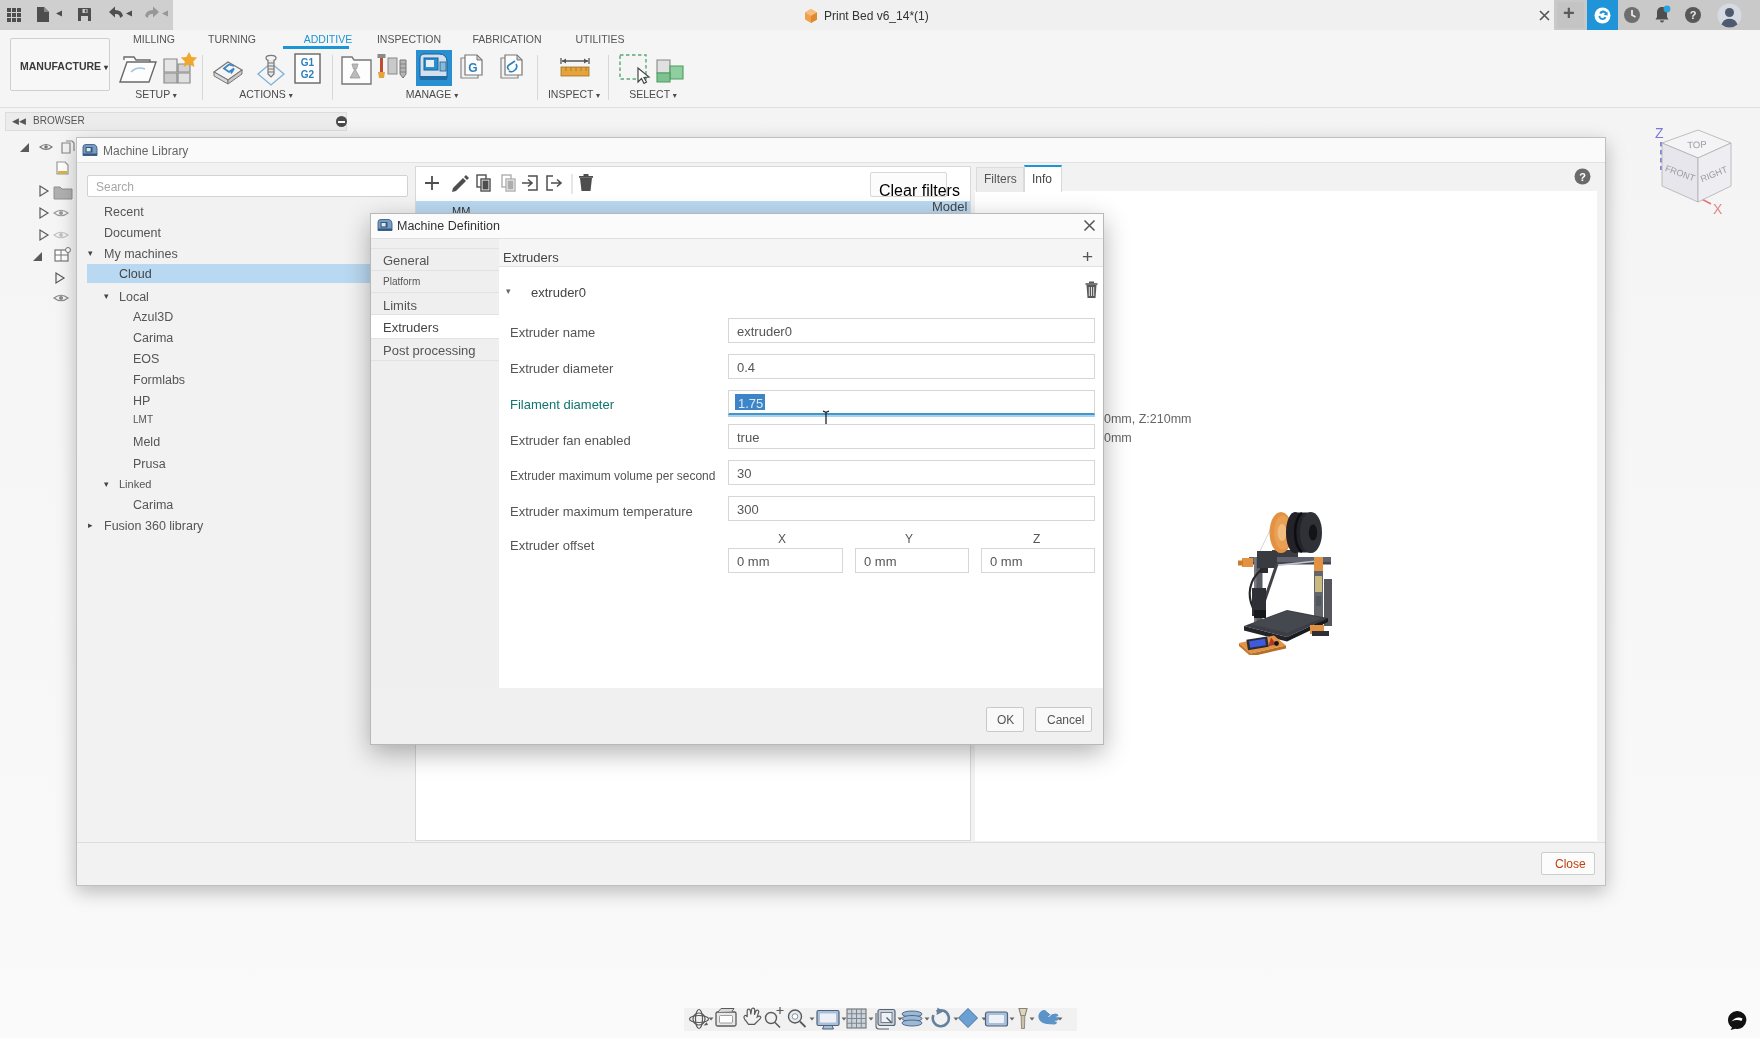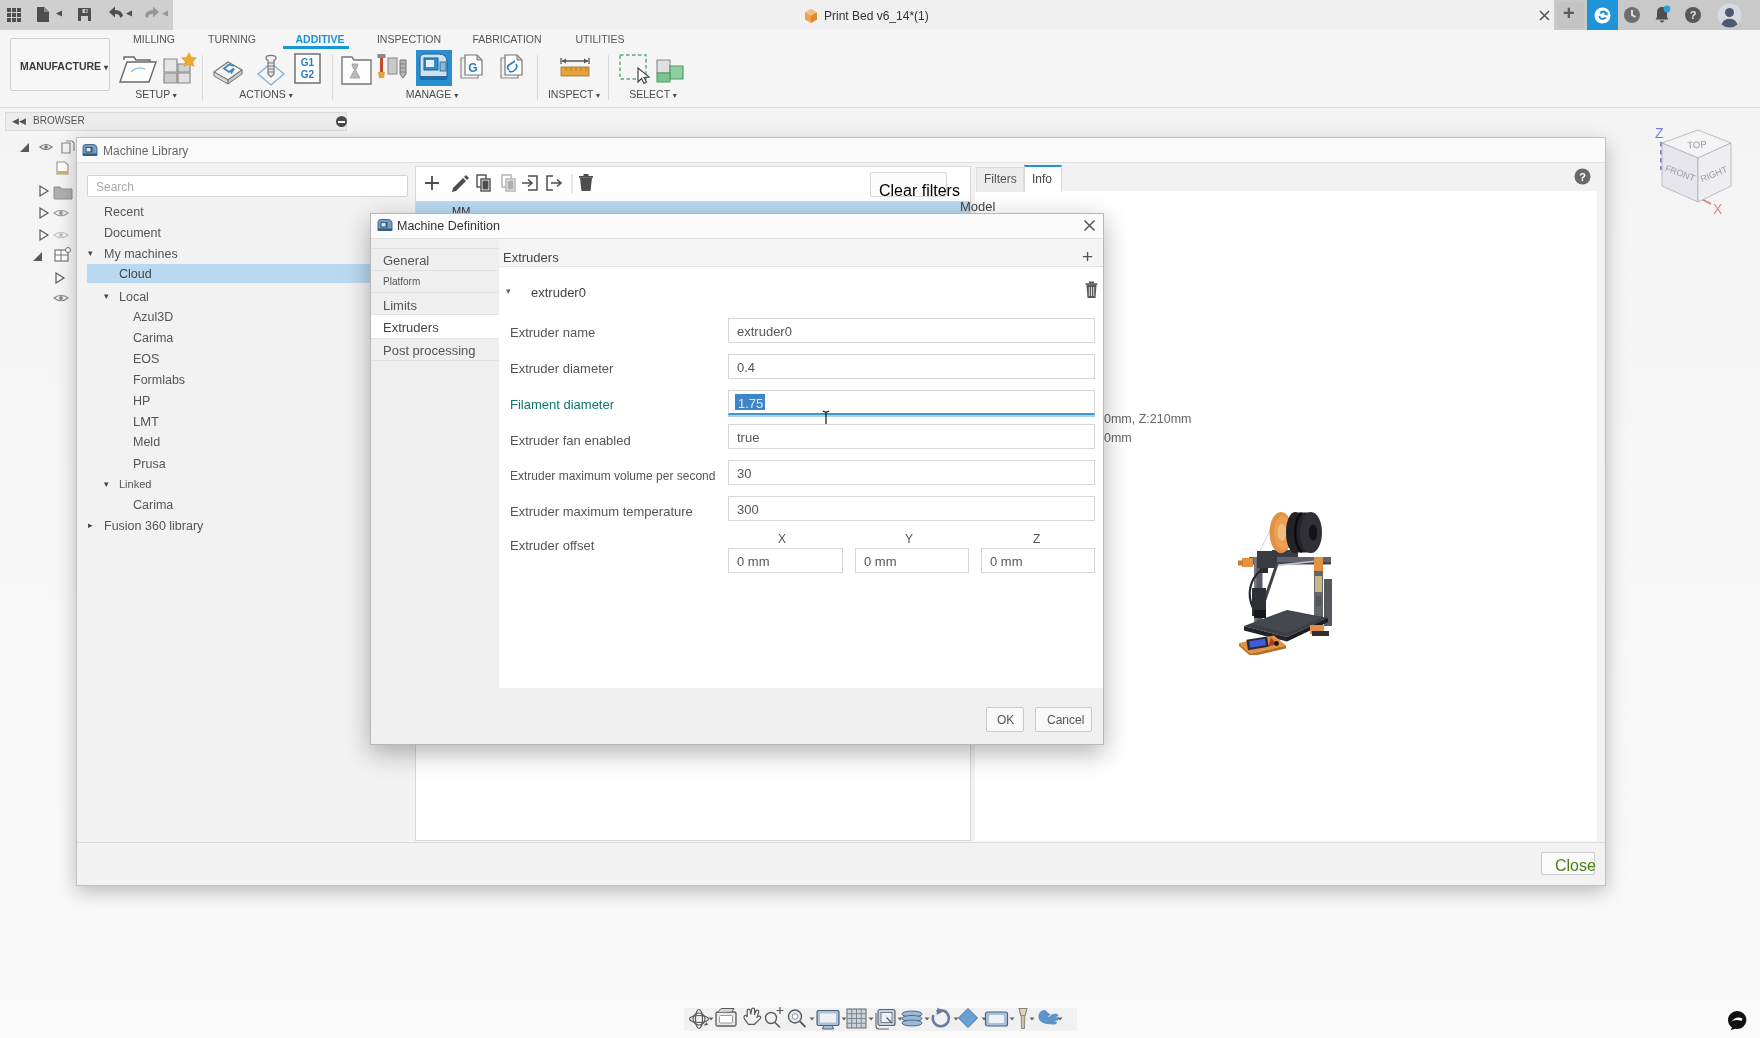--- a/index.html
+++ b/index.html
@@ -76,21 +76,21 @@
   <circle cx="12.5" cy="9.5" r="4.5" fill="#4e5a6e"></circle>
   <path d="M4.5 21.5 a8.5 8.5 0 0 1 16 0 a12 12 0 0 1 -16 0 z" fill="#4e5a6e"></path>
 </svg>
 
 <div class="abs" style="left:0;top:30px;width:1760px;height:78px;background:#f5f5f5;border-bottom:1px solid #e0e0e0"></div>
 <div class="abs" style="left:10px;top:38px;width:100px;height:53px;background:#f7f7f7;border:1px solid #cfcfcf;border-radius:2px"></div>
 <div class="txt" style="left:20px;top:60px;font-size:10.5px;font-weight:bold;color:#3a3a3a">MANUFACTURE <span style="font-size:8px">▾</span></div>
 
 <div class="txt" style="left:154px;top:33px;font-size:10.5px;color:#555;transform:translateX(-50%)">MILLING</div>
 <div class="txt" style="left:232px;top:33px;font-size:10.5px;color:#555;transform:translateX(-50%)">TURNING</div>
-<div class="txt" style="left:320px;top:33px;font-size:10.5px;color:#1b95d4;font-weight:bold;transform:translateX(-50%)">ADDITIVE</div>
+<div class="txt" style="left:328px;top:33px;font-size:10.5px;color:#1b95d4;font-weight:normal;transform:translateX(-50%)">ADDITIVE</div>
 <div class="abs" style="left:283px;top:46px;width:66px;height:3px;background:#1b95d4"></div>
 <div class="txt" style="left:409px;top:33px;font-size:10.5px;color:#555;transform:translateX(-50%)">INSPECTION</div>
 <div class="txt" style="left:507px;top:33px;font-size:10.5px;color:#555;transform:translateX(-50%)">FABRICATION</div>
 <div class="txt" style="left:600px;top:33px;font-size:10.5px;color:#555;transform:translateX(-50%)">UTILITIES</div>
 
 <div class="txt" style="left:156px;top:88px;font-size:10.5px;color:#4a4a4a;transform:translateX(-50%)">SETUP <span style="font-size:8px">▾</span></div>
 <div class="txt" style="left:266px;top:88px;font-size:10.5px;color:#4a4a4a;transform:translateX(-50%)">ACTIONS <span style="font-size:8px">▾</span></div>
 <div class="txt" style="left:432px;top:88px;font-size:10.5px;color:#4a4a4a;transform:translateX(-50%)">MANAGE <span style="font-size:8px">▾</span></div>
 <div class="txt" style="left:574px;top:88px;font-size:10.5px;color:#4a4a4a;transform:translateX(-50%)">INSPECT <span style="font-size:8px">▾</span></div>
 <div class="txt" style="left:653px;top:88px;font-size:10.5px;color:#4a4a4a;transform:translateX(-50%)">SELECT <span style="font-size:8px">▾</span></div>
@@ -360,21 +360,21 @@
 <div class="txt" style="left:88px;top:248px;font-size:9px;color:#444">▾</div>
 <div class="txt" style="left:104px;top:247px;font-size:12.5px;color:#555">My machines</div>
 <div class="txt" style="left:119px;top:267px;font-size:12.5px;color:#444">Cloud</div>
 <div class="txt" style="left:104px;top:291px;font-size:9px;color:#444">▾</div>
 <div class="txt" style="left:119px;top:290px;font-size:12.5px;color:#555">Local</div>
 <div class="txt" style="left:133px;top:310px;font-size:12.5px;color:#555">Azul3D</div>
 <div class="txt" style="left:133px;top:331px;font-size:12.5px;color:#555">Carima</div>
 <div class="txt" style="left:133px;top:352px;font-size:12.5px;color:#555">EOS</div>
 <div class="txt" style="left:133px;top:373px;font-size:12.5px;color:#555">Formlabs</div>
 <div class="txt" style="left:133px;top:394px;font-size:12.5px;color:#555">HP</div>
-<div class="txt" style="left:133px;top:414px;font-size:13px;color:#555">LMT</div>
+<div class="txt" style="left:133px;top:414px;font-size:10px;color:#555">LMT</div>
 <div class="txt" style="left:133px;top:435px;font-size:12.5px;color:#555">Meld</div>
 <div class="txt" style="left:133px;top:457px;font-size:12.5px;color:#555">Prusa</div>
 <div class="txt" style="left:104px;top:479px;font-size:9px;color:#444">▾</div>
 <div class="txt" style="left:119px;top:478px;font-size:11px;color:#555">Linked</div>
 <div class="txt" style="left:133px;top:498px;font-size:12.5px;color:#555">Carima</div>
 <div class="txt" style="left:88px;top:520px;font-size:9px;color:#444">▸</div>
 <div class="txt" style="left:104px;top:519px;font-size:12.5px;color:#555">Fusion 360 library</div>
 
 <div class="abs" style="left:415px;top:166px;width:556px;height:675px;background:#fff;border:1px solid #d9d9d9"></div>
 <svg class="abs" style="left:420px;top:172px" width="180" height="24" viewBox="0 0 180 24">
@@ -416,21 +416,21 @@
 <div class="abs" style="left:416px;top:201px;width:554px;height:13px;background:#b9d9f2;overflow:hidden">
     <div style="position:absolute;left:36px;top:4px;font-size:11px;font-weight:normal;color:#333">MM</div>
   </div>
 
 <div class="abs" style="left:975px;top:191px;width:622px;height:650px;background:#fff"></div>
 
 <div class="abs" style="left:976px;top:167px;width:48px;height:25px;background:#ececec;border:1px solid #dcdcdc;border-bottom:none"></div>
 <div class="txt" style="left:984px;top:172px;font-size:12px;color:#555">Filters</div>
 <div class="abs" style="left:1024px;top:165px;width:38px;height:27px;background:#fff;border:1px solid #d9d9d9;border-bottom:none;border-top:2px solid #1b95d4"></div>
 <div class="txt" style="left:1032px;top:172px;font-size:12px;color:#444">Info</div>
-<div class="txt" style="left:960px;top:199px;font-size:13px;color:#444">Model</div>
+<div class="txt" style="left:932px;top:199px;font-size:13px;color:#444">Model</div>
 <div class="txt" style="left:1104px;top:412px;font-size:12.5px;color:#666">0mm, Z:210mm</div>
 <div class="txt" style="left:1104px;top:431px;font-size:12.5px;color:#666">0mm</div>
 <svg class="abs" style="left:1574px;top:168px" width="17" height="17" viewBox="0 0 17 17">
   <circle cx="8.5" cy="8.5" r="8" fill="#6a6a6a"></circle>
   <text x="8.5" y="12.5" text-anchor="middle" font-size="11" font-weight="bold" fill="#fff" font-family="Liberation Sans">?</text>
 </svg>
 <svg class="abs" style="left:1225px;top:500px;filter:blur(0.45px) saturate(0.92)" width="135" height="155" viewBox="0 0 135 155">
   <path d="M52 16 L33 55" stroke="#c8c8c8" stroke-width="0.8"></path>
   <rect x="47" y="50" width="26" height="7" fill="#3c3e44"></rect>
   <ellipse cx="56" cy="32.5" rx="11.5" ry="20.5" fill="#e8913a"></ellipse>
@@ -483,21 +483,21 @@
   <g transform="rotate(-9 33 143)">
     <rect x="22" y="138" width="21" height="10.5" fill="#2a2c34"></rect>
     <rect x="24.5" y="140" width="16" height="6.5" fill="#3d5ae8"></rect>
   </g>
   <path d="M46 137.5 l5.5 7 l-8 1.8 z" fill="#b33a28"></path>
   <circle cx="51.5" cy="143.5" r="2.4" fill="#17171a"></circle>
 </svg>
 
 <div class="abs" style="left:77px;top:842px;width:1528px;height:43px;background:#f2f2f2;border-top:1px solid #ddd"></div>
 <div class="abs" style="left:1541px;top:852px;width:54px;height:23px;background:#fcfcfc;border:1px solid #cccccc;border-radius:2px"></div>
-<div class="txt" style="left:1555px;top:857px;font-size:16px;color:#4d7c0f">Close</div>
+<div class="txt" style="left:1555px;top:857px;font-size:12px;color:#c2410c">Close</div>
 
 <div class="abs" style="left:370px;top:213px;width:734px;height:532px;background:#fff;border:1px solid #b8b8b8;box-shadow:0 8px 24px rgba(0,0,0,0.3)"></div>
 
 <div class="abs" style="left:371px;top:214px;width:732px;height:25px;background:#fbfbfb;border-bottom:1px solid #e0e0e0"></div>
 <svg class="abs" style="left:377px;top:219px" width="16" height="12" viewBox="0 0 16 12">
   <path d="M1 3 q0 -2.5 3 -2.5 h7 q4 0 4 4.5 v6.5 h-14 z" fill="#7a9cc0" stroke="#3c618c" stroke-width="0.9"></path>
   <rect x="3.5" y="3" width="7" height="5.5" fill="#33587e"></rect>
   <rect x="4.6" y="4" width="4" height="3.4" fill="#dce8f2"></rect>
   <rect x="1" y="9.5" width="14" height="2" fill="#33587e"></rect>
 </svg>

